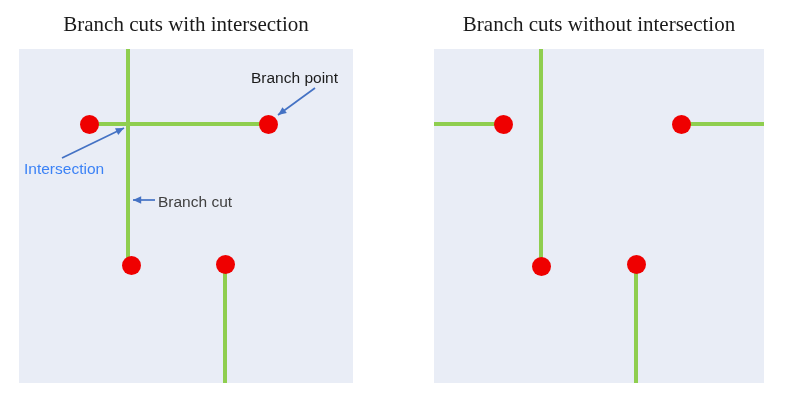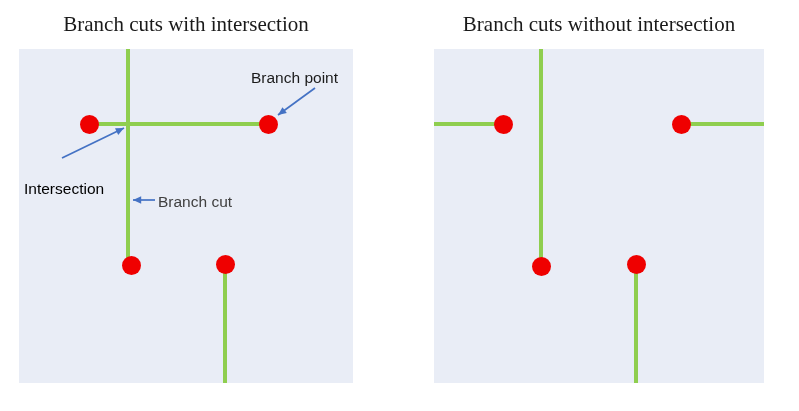--- a/index.html
+++ b/index.html
@@ -77,21 +77,21 @@
         <div class="cut v" style="background: rgb(143, 206, 79); position: absolute; left: 223px; top: 264px; height: 119px;"></div>
         <div class="dot" style="left: 79.5px; top: 114.5px; background: rgb(239, 0, 0);"></div>
         <div class="dot" style="left: 258.5px; top: 114.5px; background: rgb(239, 0, 0);"></div>
         <div class="dot" style="left: 121.5px; top: 255.5px; background: rgb(239, 0, 0);"></div>
         <div class="dot" style="left: 215.5px; top: 254.5px; background: rgb(239, 0, 0);"></div>
         <div class="annot" style="left: 215px; top: 70px; color: rgb(27, 27, 27); margin-left: 36px;">Branch point</div>
         <svg class="arrow-svg" width="61" height="51" style="left: 266px; top: 76px;">
           <line x1="49" y1="12" x2="12" y2="39" stroke="#4472c4" stroke-width="1.7"></line>
           <polygon points="12,39 16.47500524952346,31.191393977364623 20.801524400820064,37.12032762914146" fill="#4472c4"></polygon>
         </svg>
-        <div class="annot" style="left: 24px; top: 161px; color: #000000; margin-top: 20px;">Intersection</div>
+        <div class="annot" style="left: 24px; top: 161px; color: #3b82f6;">Intersection</div>
         <svg class="arrow-svg" width="86" height="54" style="left: 50px; top: 116px;">
           <line x1="12" y1="42" x2="74" y2="12" stroke="#4472c4" stroke-width="1.7"></line>
           <polygon points="74,12 68.20111157952383,18.882796894204226 65.00423019470456,12.275908698911069" fill="#4472c4"></polygon>
         </svg>
         <div class="annot" style="left: 158px; top: 194px; color: #404040;">Branch cut</div>
         <svg class="arrow-svg" width="46" height="24" style="left: 121px; top: 188px;">
           <line x1="34" y1="12" x2="12" y2="12" stroke="#4472c4" stroke-width="1.7"></line>
           <polygon points="12,12 20.217800462810775,8.330155922463867 20.217800462810775,15.66984407753613" fill="#4472c4"></polygon>
         </svg>
       </div>

